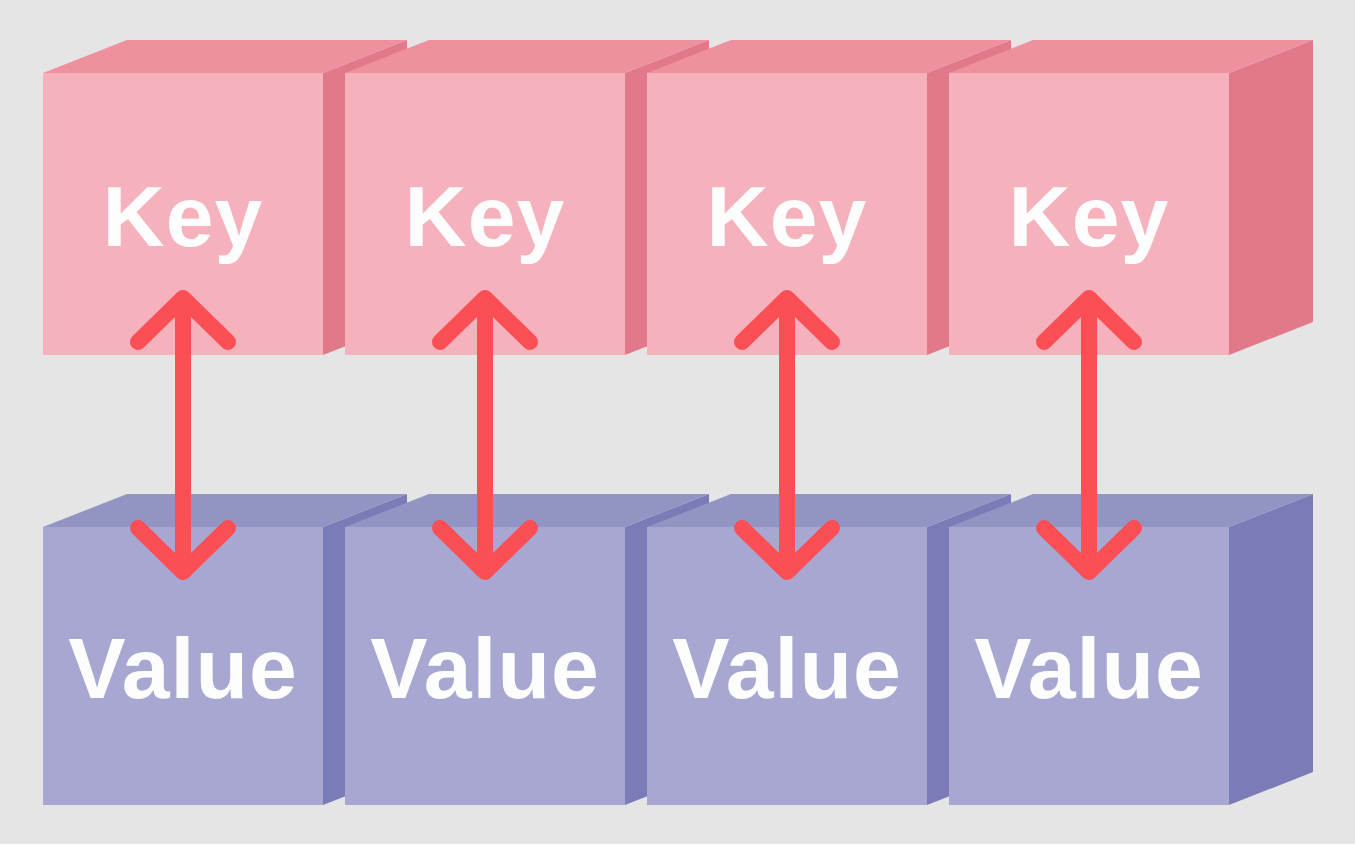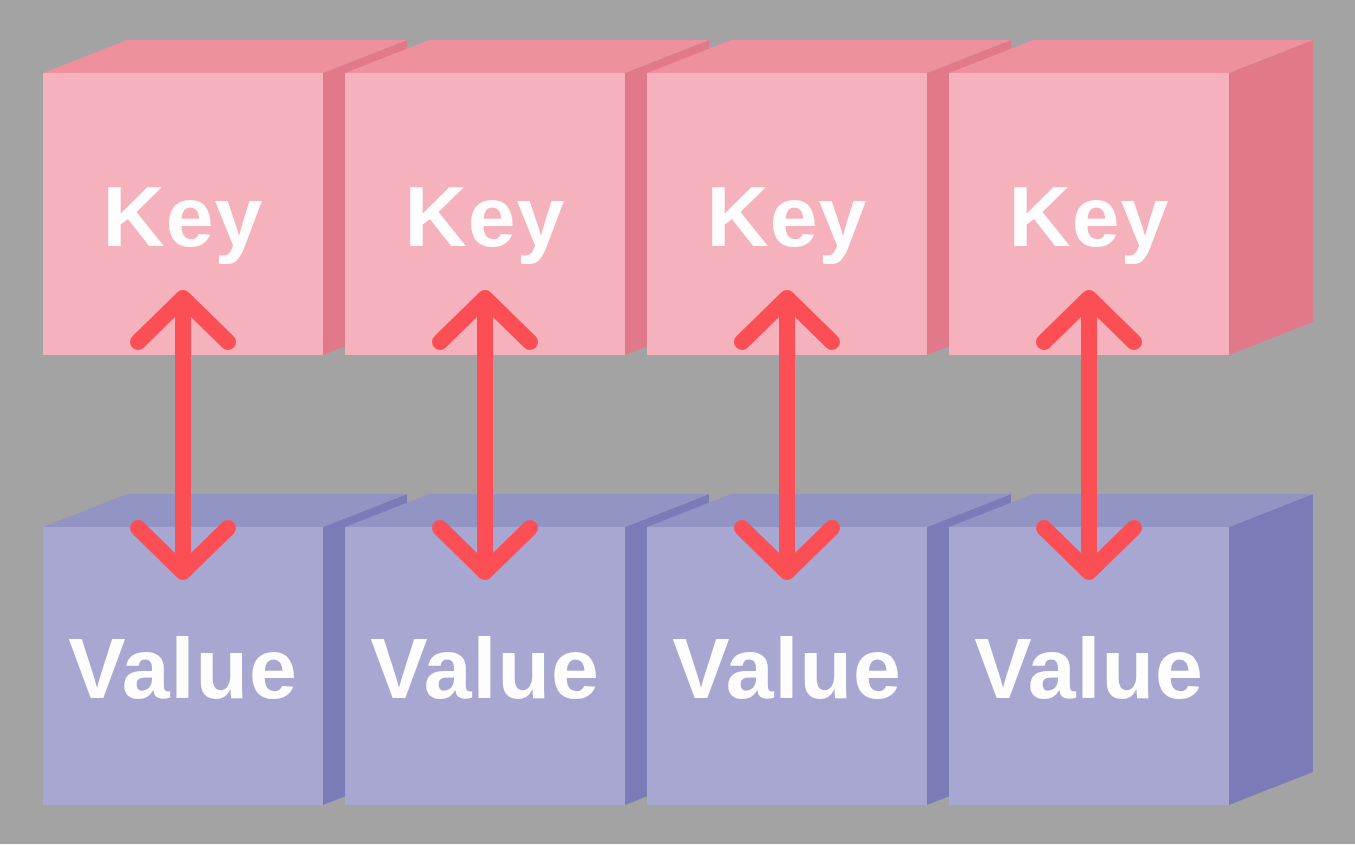--- a/index.html
+++ b/index.html
@@ -7,21 +7,21 @@
     padding: 0;
     width: 1355px;
     height: 845px;
     overflow: hidden;
     background: #ffffff;
   }
   .canvas {
     position: relative;
     width: 1355px;
     height: 844px;
-    background: #a3a3a3;
+    background: #e5e5e5;
   }
   svg {
     position: absolute;
     left: 0;
     top: 0;
     display: block;
   }
   .cube-label {
     font-family: "Liberation Sans", "DejaVu Sans", sans-serif;
     font-weight: bold;

